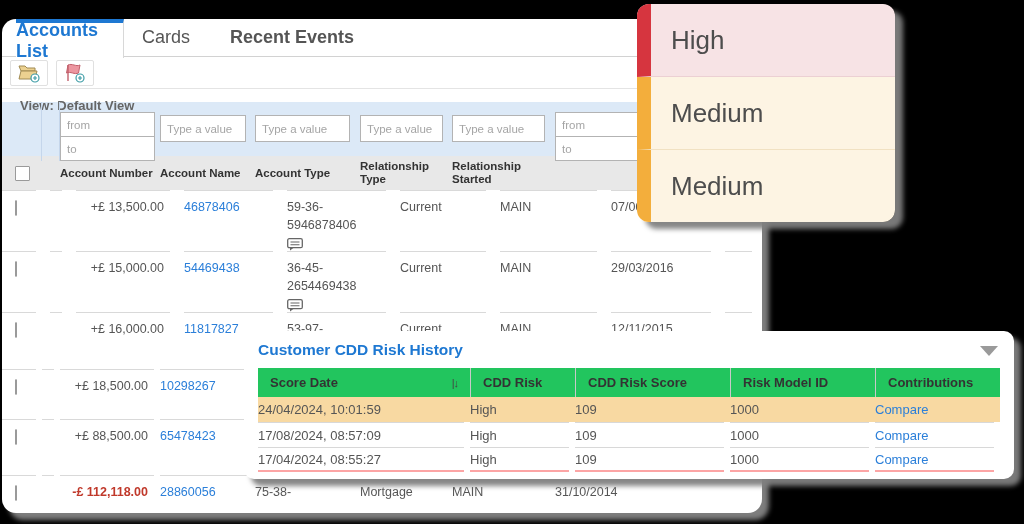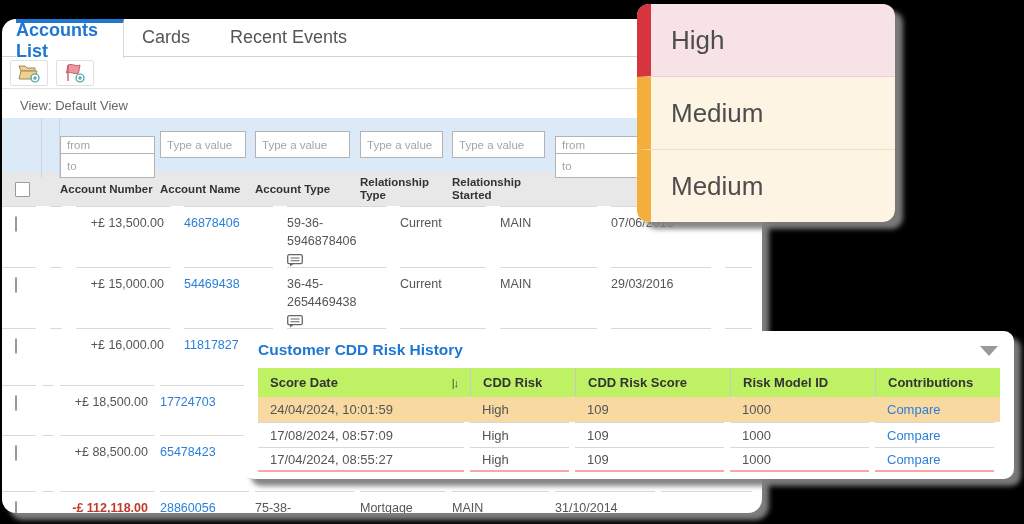--- a/index.html
+++ b/index.html
@@ -7,38 +7,38 @@
 
   
   .main-window { position:absolute; left:2px; top:19px; width:760px; height:494px; background:#fff;
     border-radius:14px; box-shadow:7px 7px 5px rgba(132,132,132,0.95); overflow:hidden; }
 
   .tabbar { display:flex; height:38px; border-bottom:1px solid #d2d2d2; }
   .tab { display:flex; align-items:center; font-size:18px; color:#555; cursor:pointer; }
   .tab.active { width:108px; margin-left:14px; justify-content:center; border-top:4px solid #1e78d2;
     border-right:1px solid #d8d8d8; font-weight:bold; color:#1e78d2; background:#fff; height:39px; }
   .tab.t2 { padding:0 40px 0 18px; }
-  .tab.t3 { padding:0 30px 0 0; }
+  .tab.t3 { padding:0 30px 0 0;font-weight:bold; }
 
   .toolbar { height:31px; padding:3px 0 0 8px; display:flex; gap:8px; }
   .tool-btn { width:38px; height:26px; background:#fff; border:1px solid #e0e0e0; border-radius:2px;
     display:flex; align-items:center; justify-content:center; cursor:pointer; }
 
-  .viewbar { height:30px; padding:9px 0 0 18px; font-size:13px; color:#666; border-top:1px solid #e4e4e4; }
+  .viewbar { height:14px; padding:9px 0 0 18px; font-size:13px; color:#666; border-top:1px solid #e4e4e4;font-weight:bold; }
 
   
   .grid { display:grid; grid-template-columns:40px 18px 100px 95px 105px 92px 103px 106px 1fr; }
 
   .filter-row { height:54px; background:#dce9f7; }
   .fcell { position:relative; }
   .fcell.sep { border-right:1px solid #c5d6eb; }
   .filter-row input { display:block; border:1px solid #b3b3b3; background:#fff; color:#555;
     font-size:11.5px; padding:0 6px; font-family:"Liberation Sans",sans-serif; outline:none; }
   .filter-row input::placeholder { color:#a5a5a5; }
-  .fi-top { width:95%; height:18px; margin-top:18px; }
+  .fi-top { width:95%; height:25px; margin-top:10px; }
   .fi-bot { width:95%; height:25px; margin-top:-1px; }
   .fi-one { width:90%; height:27px; margin-top:13px; }
 
   .header-row { height:34px; background:#e8e8e8; font-size:11.5px; font-weight:bold; color:#333; }
   .hcell { display:flex; align-items:center; line-height:1.12; padding-right:4px; }
   .hcell.bal { justify-content:space-between; padding-right:10px; }
   .sort-ic { font-weight:normal; font-size:11px; color:#444; letter-spacing:-1px; }
 
   .cb { width:15px; height:15px; border:1px solid #9a9a9a; background:#fff; border-radius:1px; margin:0 0 0 13px; }
   .hcell .cb { margin-top:0; }
@@ -64,26 +64,26 @@
   .risk-item.medium { background:#fdf4e3; border-left-color:#f3ae3c; }
   .risk-item.m2 { border-top:1px solid #f1e1c2; }
 
   
   .risk-popup { position:absolute; left:244px; top:331px; width:770px; height:148px; background:#fff;
     border-radius:10px; box-shadow:7px 7px 5px rgba(128,128,128,0.95); padding:10px 14px 0; }
   .popup-title { color:#1e78d2; font-weight:bold; font-size:15.5px; }
   .popup-caret { position:absolute; right:16px; top:15px; width:0; height:0;
     border-left:9px solid transparent; border-right:9px solid transparent; border-top:10px solid #9a9a9a; cursor:pointer; }
   .pgrid { display:grid; grid-template-columns:212px 105px 155px 145px 1fr; }
-  .phead { height:29px; background:#bef264; margin-top:9px; font-size:13px; font-weight:bold; color:#333; }
+  .phead { height:29px; background:#22c55e; margin-top:9px; font-size:13px; font-weight:bold; color:#333; }
   .phead .pcell { display:flex; align-items:center; padding-left:12px; border-left:1px solid #c9c9c9; }
   .phead .pcell:first-child { border-left:none; }
   .phead .pcell.sd { justify-content:space-between; padding-right:12px; }
   .prow { height:25px; align-items:center; font-size:13px; color:#555; }
-  .prow .pcell { padding-left:12px; height:100%; display:flex; align-items:center; margin-right:6px; }
+  .prow .pcell { height:100%; display:flex; align-items:center; margin-right:6px; }
   .prow.hl { background:#f8d9a2; }
   .prow.b .pcell { border-top:1px solid #d8d8d8; }
   .prow.last .pcell { border-bottom:2px solid #fca5a5; }
 </style>
 </head>
 <body>
 
 <div class="main-window">
 
   <div class="tabbar">
@@ -201,21 +201,21 @@
     <div class="cell">Current</div>
     <div class="cell">MAIN</div>
     <div class="cell">12/11/2015</div>
     <div class="cell"></div>
   </div>
 
   <div class="grid row r4">
     <div class="cell ck"><span class="cb"></span></div>
     <div class="cell"></div>
     <div class="cell bal">+£ 18,500.00</div>
-    <div class="cell"><a>17724703</a></div>
+    <div class="cell"><a>10298267</a></div>
     <div class="cell"></div>
     <div class="cell"></div>
     <div class="cell"></div>
     <div class="cell"></div>
     <div class="cell"></div>
   </div>
 
   <div class="grid row r5">
     <div class="cell ck"><span class="cb"></span></div>
     <div class="cell"></div>

